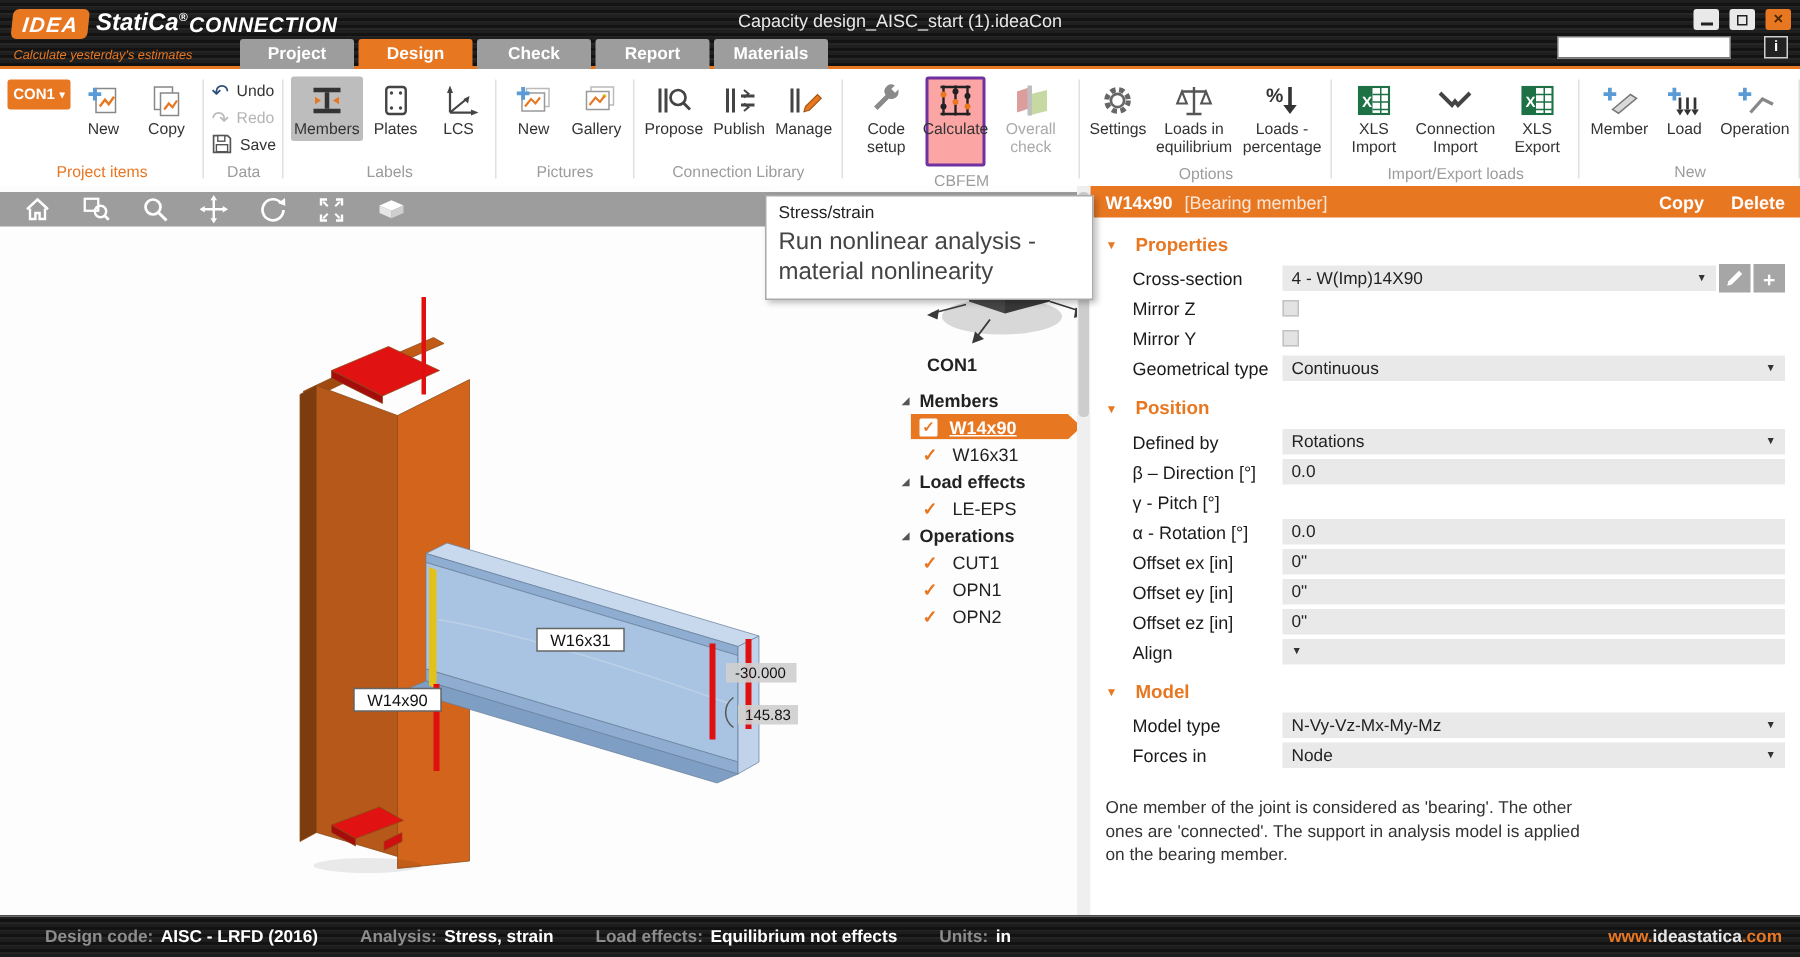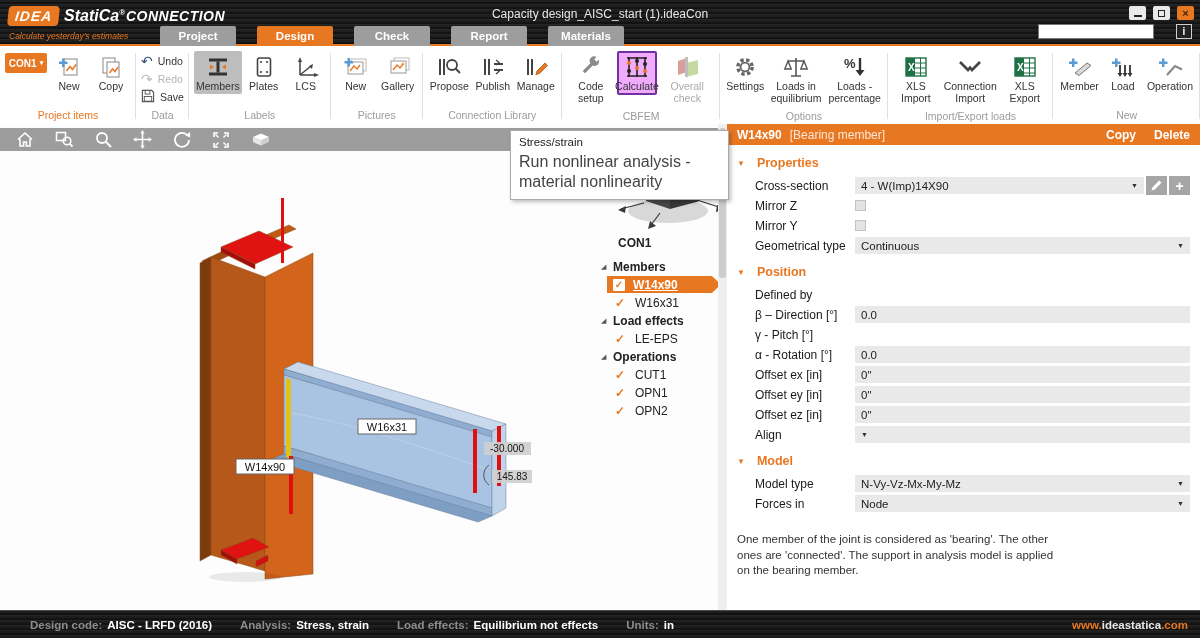--- a/index.html
+++ b/index.html
@@ -10,21 +10,21 @@
   #titlebar { position:absolute; left:0; top:0; width:1200px; height:46px;
     background:repeating-linear-gradient(180deg,#1f1f1f 0 2px,#131313 2px 4px,#262626 4px 5px);
     border-bottom:2px solid #e87722; }
   #logo-box { position:absolute; left:8px; top:6px; background:#e87722; color:#fff; font-weight:bold; font-style:italic;
     font-size:14px; padding:2px 7px; border-radius:4px; letter-spacing:1px; transform:skewX(-6deg); }
   #logo-statica { position:absolute; left:64px; top:7px; color:#fff; font-weight:bold; font-style:italic; font-size:16px; }
   #logo-reg { font-size:8px; vertical-align:super; }
   #logo-product { position:absolute; left:126px; top:8px; color:#fff; font-weight:bold; font-style:italic; font-size:14px; letter-spacing:.5px; }
   #tagline { position:absolute; left:9px; top:31px; color:#e87722; font-style:italic; font-size:8.5px; }
   #window-title { position:absolute; left:0; right:0; top:7px; text-align:center; color:#e8e8e8; font-size:12px; }
-  #tabs { position:absolute; left:160px; top:26px; display:flex; gap:21px; }
+  #tabs { position:absolute; left:160px; top:26px; display:flex; gap:3px; }
   .tab { width:76px; height:20px; background:#9d9d9d; color:#fff; font-weight:bold; font-size:11.5px;
     display:flex; align-items:center; justify-content:center; border-radius:2px 2px 0 0; }
   .tab.active { background:#e87722; }
   #win-btns { position:absolute; right:6px; top:6px; display:flex; gap:7px; }
   .winbtn { width:17px; height:14px; background:#e9e9e9; border-radius:2px; display:flex; align-items:center; justify-content:center; }
   .winbtn .bar { width:8px; height:2px; background:#222; margin-top:6px; }
   .winbtn .sq { width:7px; height:7px; border:1.5px solid #222; }
   .winbtn.close { background:#e87722; color:#4a2500; font-weight:bold; font-size:11px; }
   #search-wrap { position:absolute; right:46px; top:24px; width:116px; height:15px; background:#fff; border:1px solid #777;
     display:flex; align-items:center; }
@@ -34,21 +34,21 @@
 
   
   #ribbon { position:absolute; left:0; top:48px; width:1200px; height:76px; background:#fff; display:flex; align-items:stretch; }
   .rgroup { display:flex; flex-direction:column; padding:3px 5px 0 5px; position:relative; }
   .rgroup:after { content:""; position:absolute; right:0; top:5px; bottom:5px; width:1px; background:#e0e0e0; }
   .ritems { display:flex; align-items:flex-start; gap:2px; flex:1; }
   .rbtn { min-width:40px; max-width:58px; display:flex; flex-direction:column; align-items:center; text-align:center;
     font-size:10.5px; color:#333; line-height:1.12; padding:2px 2px 1px 2px; border-radius:2px; }
   .rbtn .ric { height:28px; display:flex; align-items:center; justify-content:center; }
   .rbtn.pressed { background:#bdbdbd; }
-  .rbtn.focused { background:#f0abfc; border:2px solid #7030a0; padding:0 0 0 0; }
+  .rbtn.focused { background:#fca5a5; border:2px solid #7030a0; padding:0 0 16px 0; }
   .rbtn.disabled { color:#aaa; }
   .rbtn.disabled .ric { opacity:.55; }
   .rlabel { text-align:center; font-size:10.5px; color:#9c9c9c; padding:4px 2px 3px 2px; white-space:nowrap; }
   .rlabel.accent { color:#e87722; }
   .sgroup { display:flex; flex-direction:column; gap:2px; padding-top:2px; }
   .sbtn { display:flex; align-items:center; gap:5px; font-size:10.5px; color:#333; height:16px; }
   .sbtn .glyph { font-size:14px; line-height:12px; }
   .sbtn.disabled { color:#b5b5b5; }
   #con1-btn { width:42px; height:20px; background:#e87722; color:#fff; font-size:10px; font-weight:bold;
     display:flex; align-items:center; justify-content:center; gap:3px; border-radius:2px; margin-top:2px; }
@@ -663,20 +663,24 @@
           <span class="arr">▼</span>
         </div>
       </div>
 
       <div class="section-title">
         <span class="tri">▼</span>
         <span>Position</span>
       </div>
       <div class="prow">
         <span class="plabel">Defined by</span>
+        <div class="ctrl">
+          <span class="val">Rotations</span>
+          <span class="arr">▼</span>
+        </div>
       </div>
       <div class="prow">
         <span class="plabel">β – Direction [°]</span>
         <div class="ctrl">
             <span class="val">0.0</span>
           </div>
       </div>
       <div class="prow">
         <span class="plabel">γ - Pitch [°]</span>
       </div>

